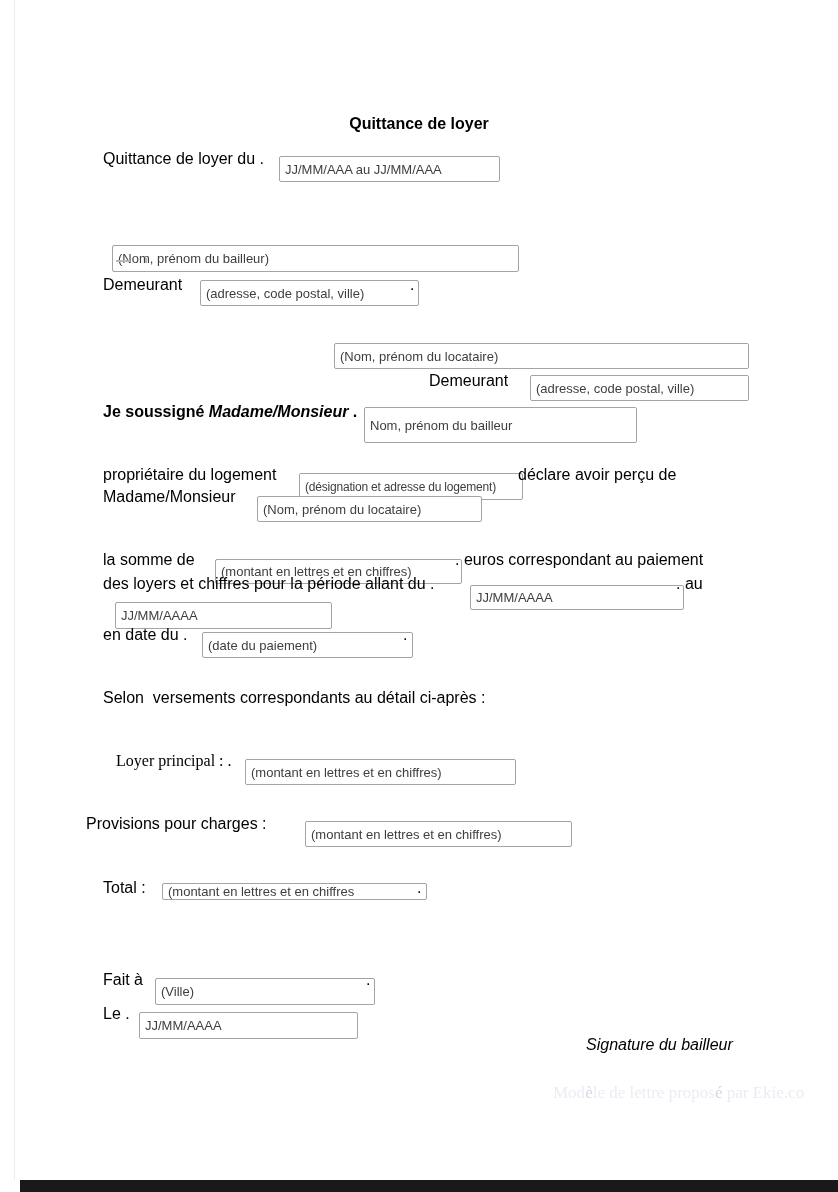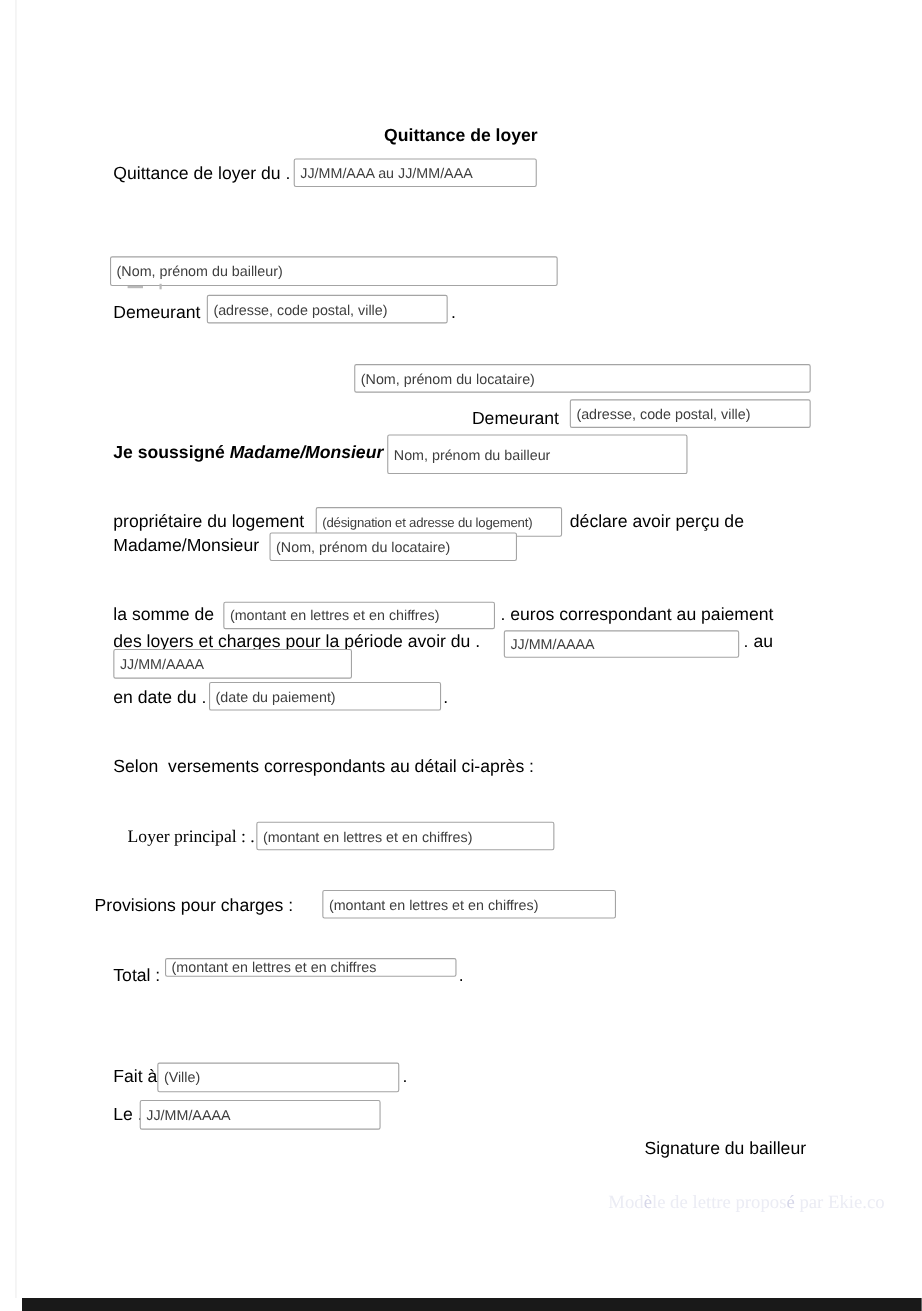--- a/index.html
+++ b/index.html
@@ -31,29 +31,29 @@
     white-space:pre; line-height:19px;
   }
   .italic { font-style:italic; }
 
   .box {
     position:absolute; box-sizing:border-box;
     border:1.5px solid #a4a4a4; border-radius:2px;
     background:#ffffff;
     font-family:"Liberation Sans", sans-serif;
     font-size:13px; color:#3e3e3e;
-    padding:0 4px 0 5px; margin:0; outline:none;
+    padding:0 4px 0 5px; margin:12px; outline:none;
   }
   .box.small-text { font-size:12px; letter-spacing:-0.2px; }
 
   .frag { position:absolute; background:#b9b9b9; }
 
   .signature {
     position:absolute; left:586px; top:1036px;
-    font-size:16px; color:#000;
+    font-size:16px; color:#000;font-style:italic;
   }
 
   .watermark {
     position:absolute; left:553px; top:1083px;
     font-family:"Liberation Serif", serif;
     font-size:17px; color:#ebecf4; white-space:pre;
   }
   .watermark .accent { color:#d5d6e8; }
 </style>
 </head>
@@ -88,21 +88,21 @@
   <input type="text" class="box small-text" style="left: 287px; top: 461px; width: 224px; height: 27px;" value="(désignation et adresse du logement)">
   <div class="lbl" style="left:518px; top:465px;">déclare avoir perçu de</div>
 
   <div class="lbl" style="left:103px; top:487px;">Madame/Monsieur</div>
   <input type="text" class="box" style="left: 245px; top: 484px; width: 225px; height: 26px;" value="(Nom, prénom du locataire)">
 
   <div class="lbl" style="left:103px; top:550px;text-align:center;">la somme de</div>
   <input type="text" class="box" style="left: 203px; top: 547px; width: 247px; height: 25px;" value="(montant en lettres et en chiffres)">
   <div class="lbl" style="left:455px; top:550px;">. euros correspondant au paiement</div>
 
-  <div class="lbl" style="left:103px; top:574px;">des loyers et charges pour la période avoir du .</div>
+  <div class="lbl" style="left:103px; top:574px;">des loyers et chiffres pour la période allant du .</div>
   <input type="text" class="box" style="left: 458px; top: 573px; width: 214px; height: 25px;" value="JJ/MM/AAAA">
   <div class="lbl" style="left:676px; top:574px;">. au</div>
 
   <input type="text" class="box" style="left: 103px; top: 590px; width: 217px; height: 27px;" value="JJ/MM/AAAA">
 
   <div class="lbl" style="left:103px; top:625px;">en date du .</div>
   <input type="text" class="box" style="left: 190px; top: 620px; width: 211px; height: 26px;" value="(date du paiement)">
   <div class="lbl" style="left:403px; top:625px;">.</div>
 
   <div class="lbl" style="left:103px; top:688px;">Selon  versements correspondants au détail ci-après :</div>

